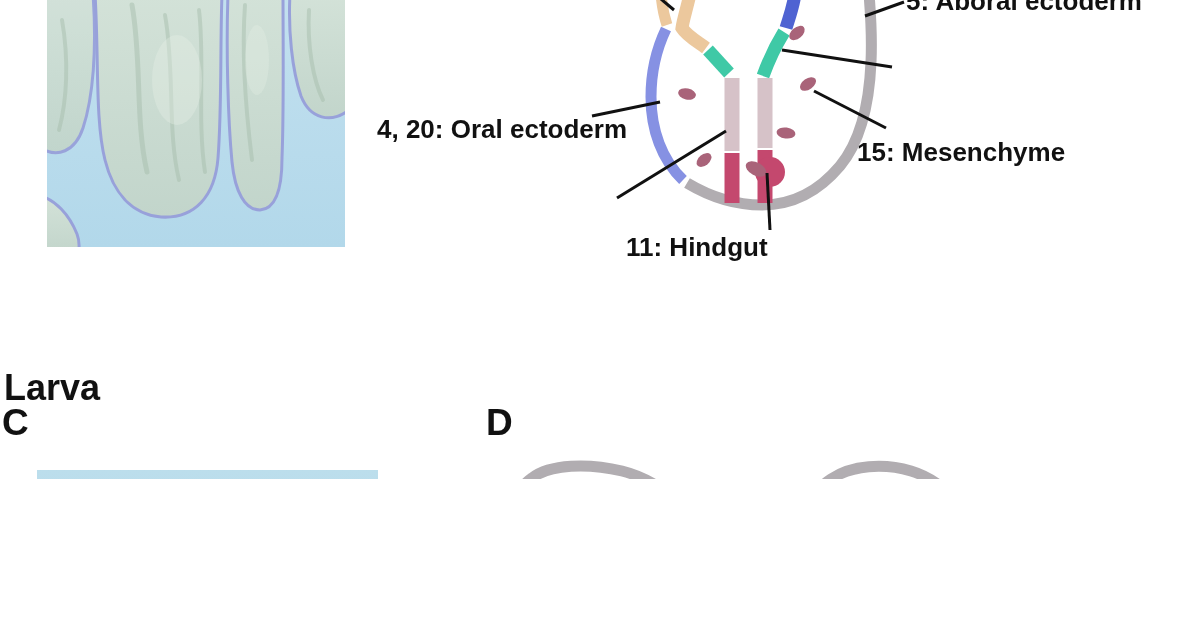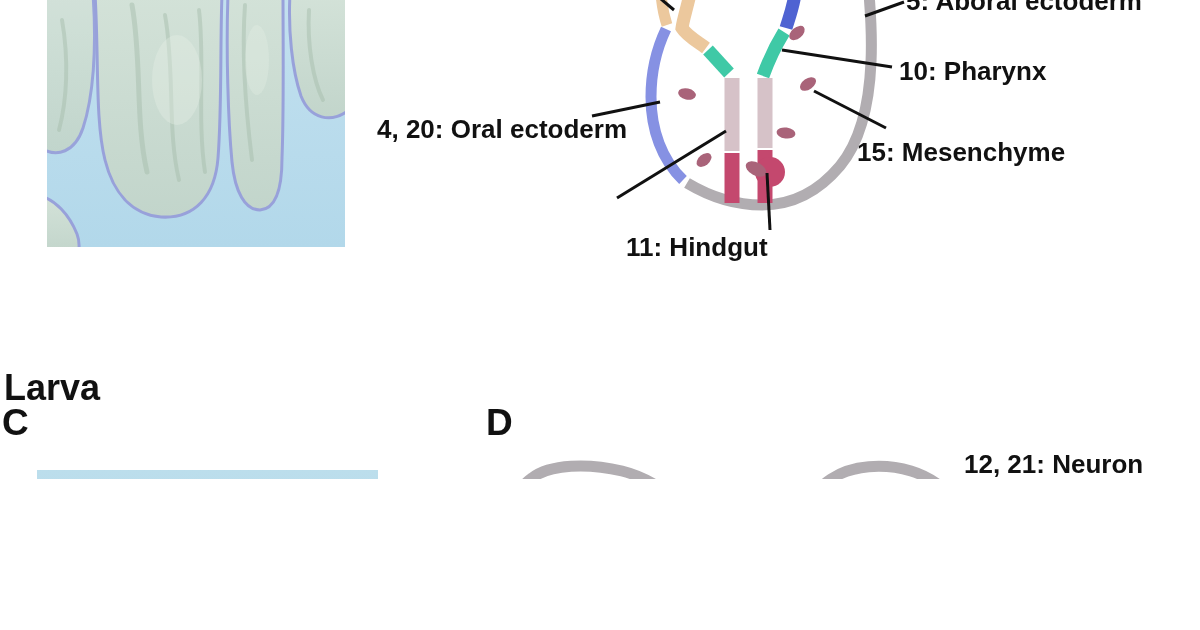--- a/index.html
+++ b/index.html
@@ -142,24 +142,22 @@
       <line x1="782" y1="50" x2="892" y2="67" stroke="#111111"></line>
       <line x1="592" y1="116" x2="660" y2="102" stroke="#111111"></line>
       <line x1="617" y1="198" x2="726" y2="131" stroke="#111111"></line>
       <line x1="770" y1="230" x2="767" y2="173" stroke="#111111"></line>
       <line x1="814" y1="91" x2="886" y2="128" stroke="#111111"></line>
       <line x1="1012" y1="488" x2="908" y2="540" stroke="#111111"></line>
     </g>
   </svg>
 
   <div class="lbl" style="left:906px;top:-12px;">5: Aboral ectoderm</div>
-  <div class="lbl" style="left:899px;top:58px;">10: Pharynx</div>
   <div class="lbl" style="left:857px;top:139px;">15: Mesenchyme</div>
   <div class="lbl" style="left:377px;top:116px;">4, 20: Oral ectoderm</div>
   <div class="lbl" style="left:626px;top:234px;">11: Hindgut</div>
 
   <div class="lbl lbl-heading" style="left:4px;top:369px;">Larva</div>
   <div class="lbl lbl-panel" style="left:2px;top:404px;">C</div>
   <div class="lbl lbl-panel" style="left:486px;top:404px;">D</div>
 
-  <div class="lbl" style="left:964px;top:451px;">12, 21: Neuron</div>
 
 </div>
 
 </body></html>

